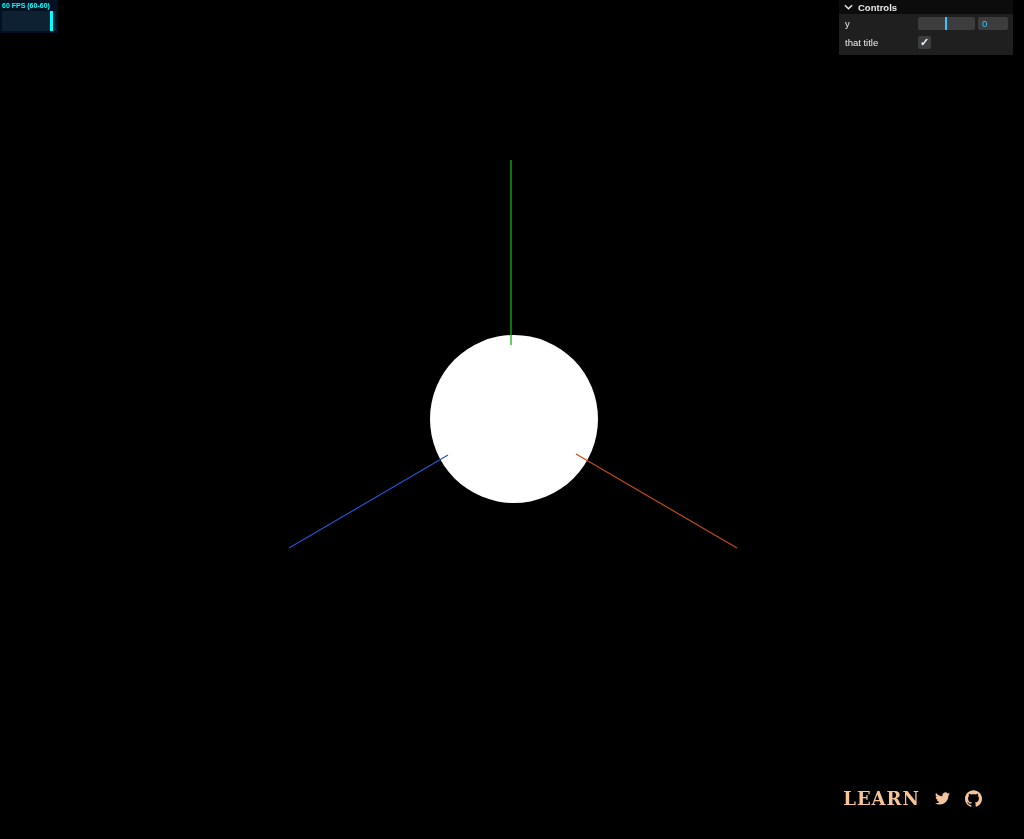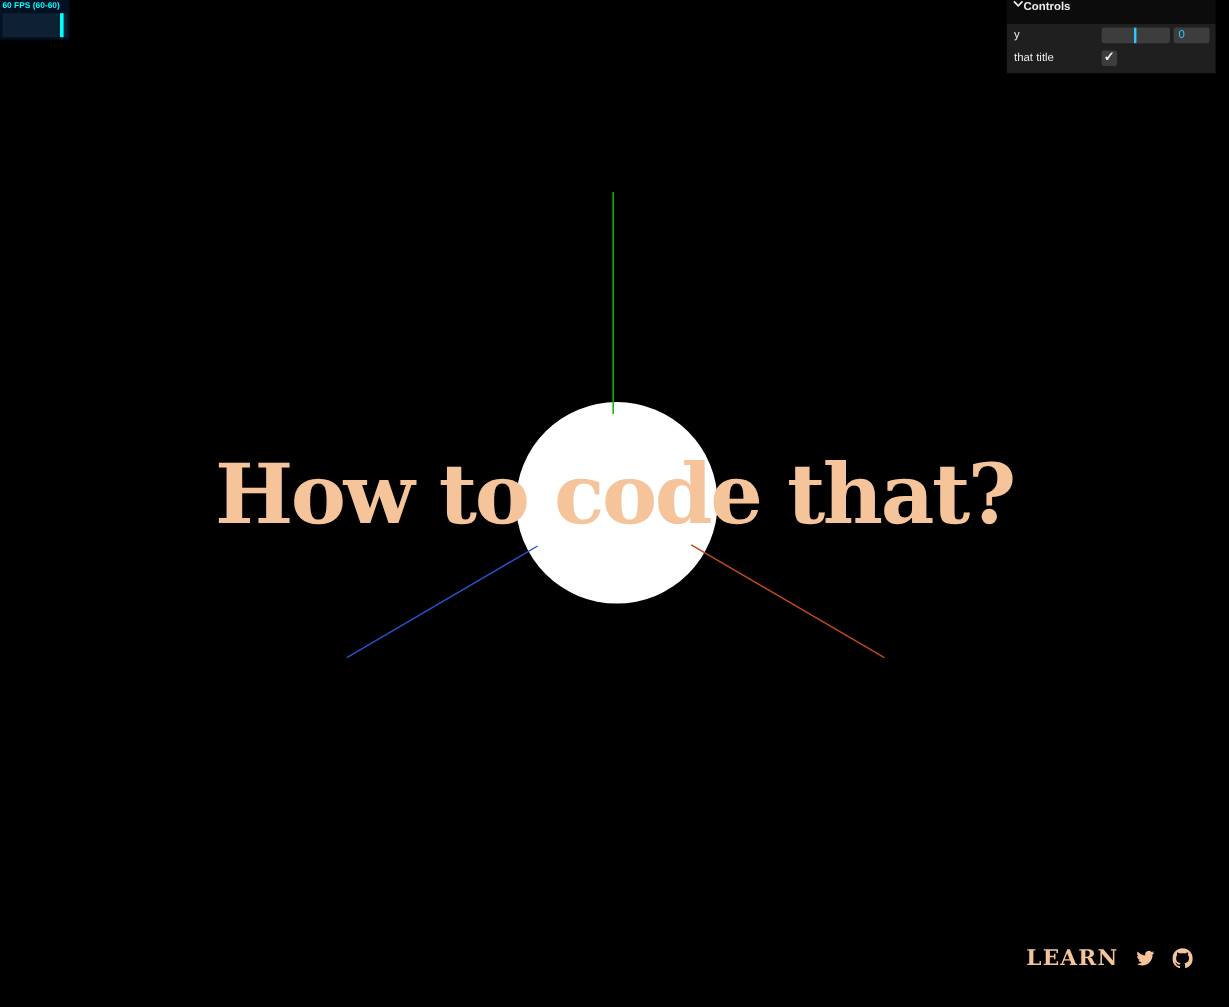--- a/index.html
+++ b/index.html
@@ -57,23 +57,23 @@
 
   
   .gui{
     position:absolute;left:839px;top:0;
     width:174px;
     font-size:9.5px;
     color:#ebebeb;
     user-select:none;
   }
   .gui-title{
-    height:20px;
+    height:14px;
     background:#0c0c0c;
-    display:flex;align-items:flex-start;
+    display:flex;align-items:center;gap:5px;
     padding-left:5px;
     font-weight:bold;
     cursor:pointer;
   }
   .gui-body{background:#1f1f1f;padding-bottom:3px;}
   .gui-row{
     display:flex;align-items:center;
     height:19px;
     padding-left:6px;
   }
@@ -106,21 +106,21 @@
   .gui-checkbox .check{
     color:#e6f2fd;
     font-size:11px;font-weight:bold;
     line-height:1;
     transform:translateY(-0.5px);
   }
 
   
   .footer{
     position:absolute;
-    right:30px;bottom:30px;
+    right:42px;bottom:30px;
     display:flex;gap:14px;
   }
   .learn-link{
     font-family:"DejaVu Serif","Liberation Serif",serif;
     font-weight:bold;
     font-size:18px;
     letter-spacing:1px;
     color:#f5c49a;
     text-decoration:none;
     cursor:pointer;
@@ -132,21 +132,20 @@
 
 <div class="stage">
   <svg width="1024" height="839" viewBox="0 0 1024 839">
 
     <circle cx="514" cy="419" r="84" fill="#ffffff"></circle>
 
     <line x1="511" y1="160" x2="511" y2="345" stroke-width="1.3" stroke="#12b212"></line>
     <line x1="448" y1="455" x2="289" y2="548" stroke-width="1.2" stroke="#2553cf"></line>
     <line x1="576" y1="454" x2="737" y2="548" stroke-width="1.2" stroke="#c0491a"></line>
   </svg>
-  <h1 class="scene-title">How to code that?</h1>
 </div>
 
 <div class="stats">
   <div class="stats-text">60 FPS (60-60)</div>
   <div class="stats-graph">
     <div class="stats-bar"></div>
   </div>
 </div>
 
 <div class="gui">

